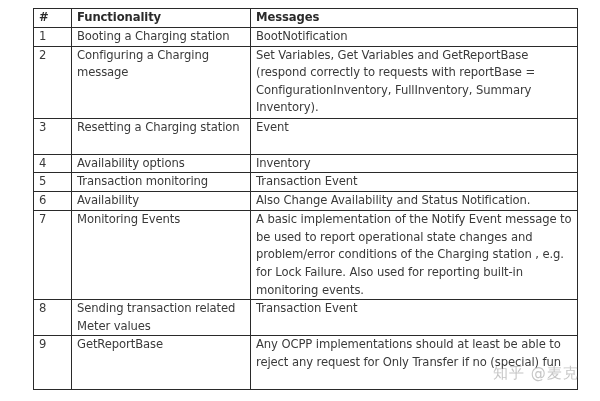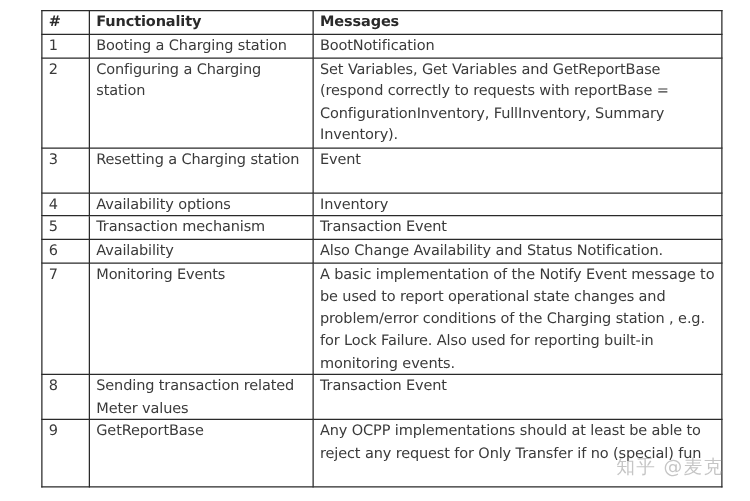--- a/index.html
+++ b/index.html
@@ -70,36 +70,36 @@
     </tr>
   </thead>
   <tbody>
     <tr style="height:18px">
       <td>1</td>
       <td>Booting a Charging station</td>
       <td>BootNotification</td>
     </tr>
     <tr style="height:72px">
       <td>2</td>
-      <td>Configuring a Charging station</td>
+      <td>Configuring a Charging message</td>
       <td>Set Variables, Get Variables and GetReportBase (respond correctly to requests with reportBase = ConfigurationInventory, FullInventory, Summary Inventory).</td>
     </tr>
     <tr style="height:36px">
       <td>3</td>
       <td>Resetting a Charging station</td>
       <td>Event</td>
     </tr>
     <tr style="height:18px">
       <td>4</td>
       <td>Availability options</td>
       <td>Inventory</td>
     </tr>
     <tr style="height:19px">
       <td>5</td>
-      <td>Transaction mechanism</td>
+      <td>Transaction monitoring</td>
       <td>Transaction Event</td>
     </tr>
     <tr style="height:19px">
       <td>6</td>
       <td>Availability</td>
       <td>Also Change Availability and Status Notification.</td>
     </tr>
     <tr style="height:89px">
       <td>7</td>
       <td>Monitoring Events</td>

